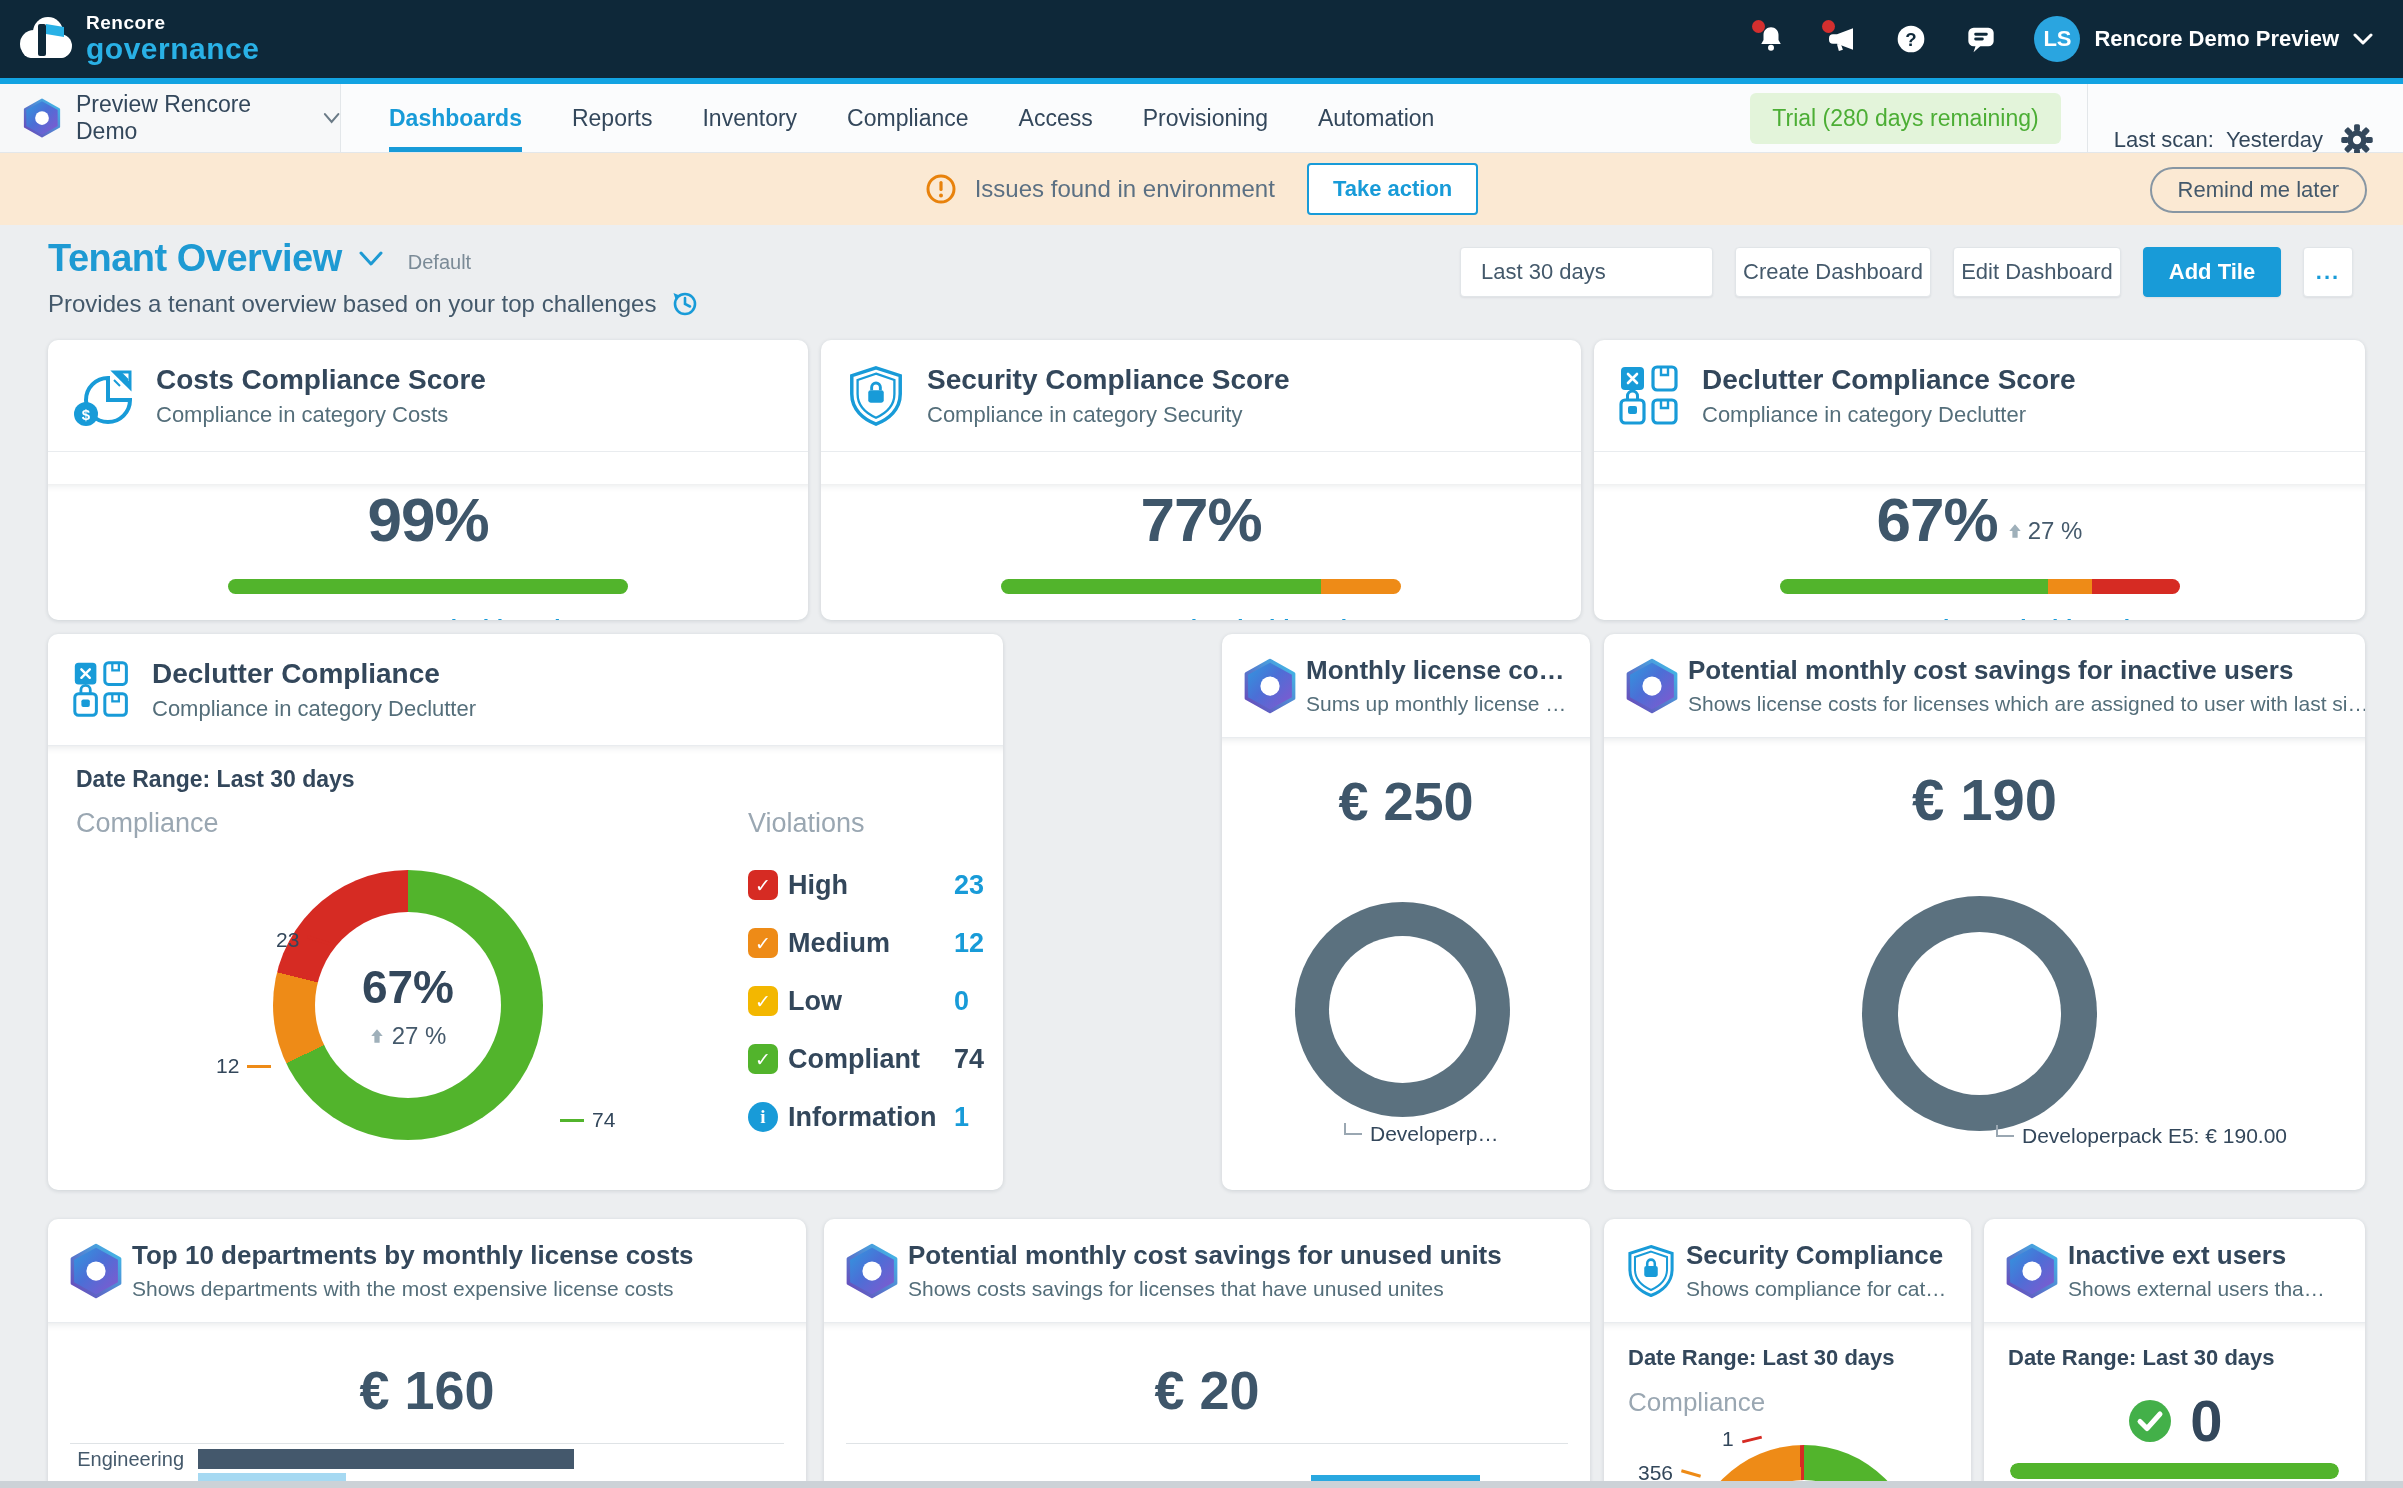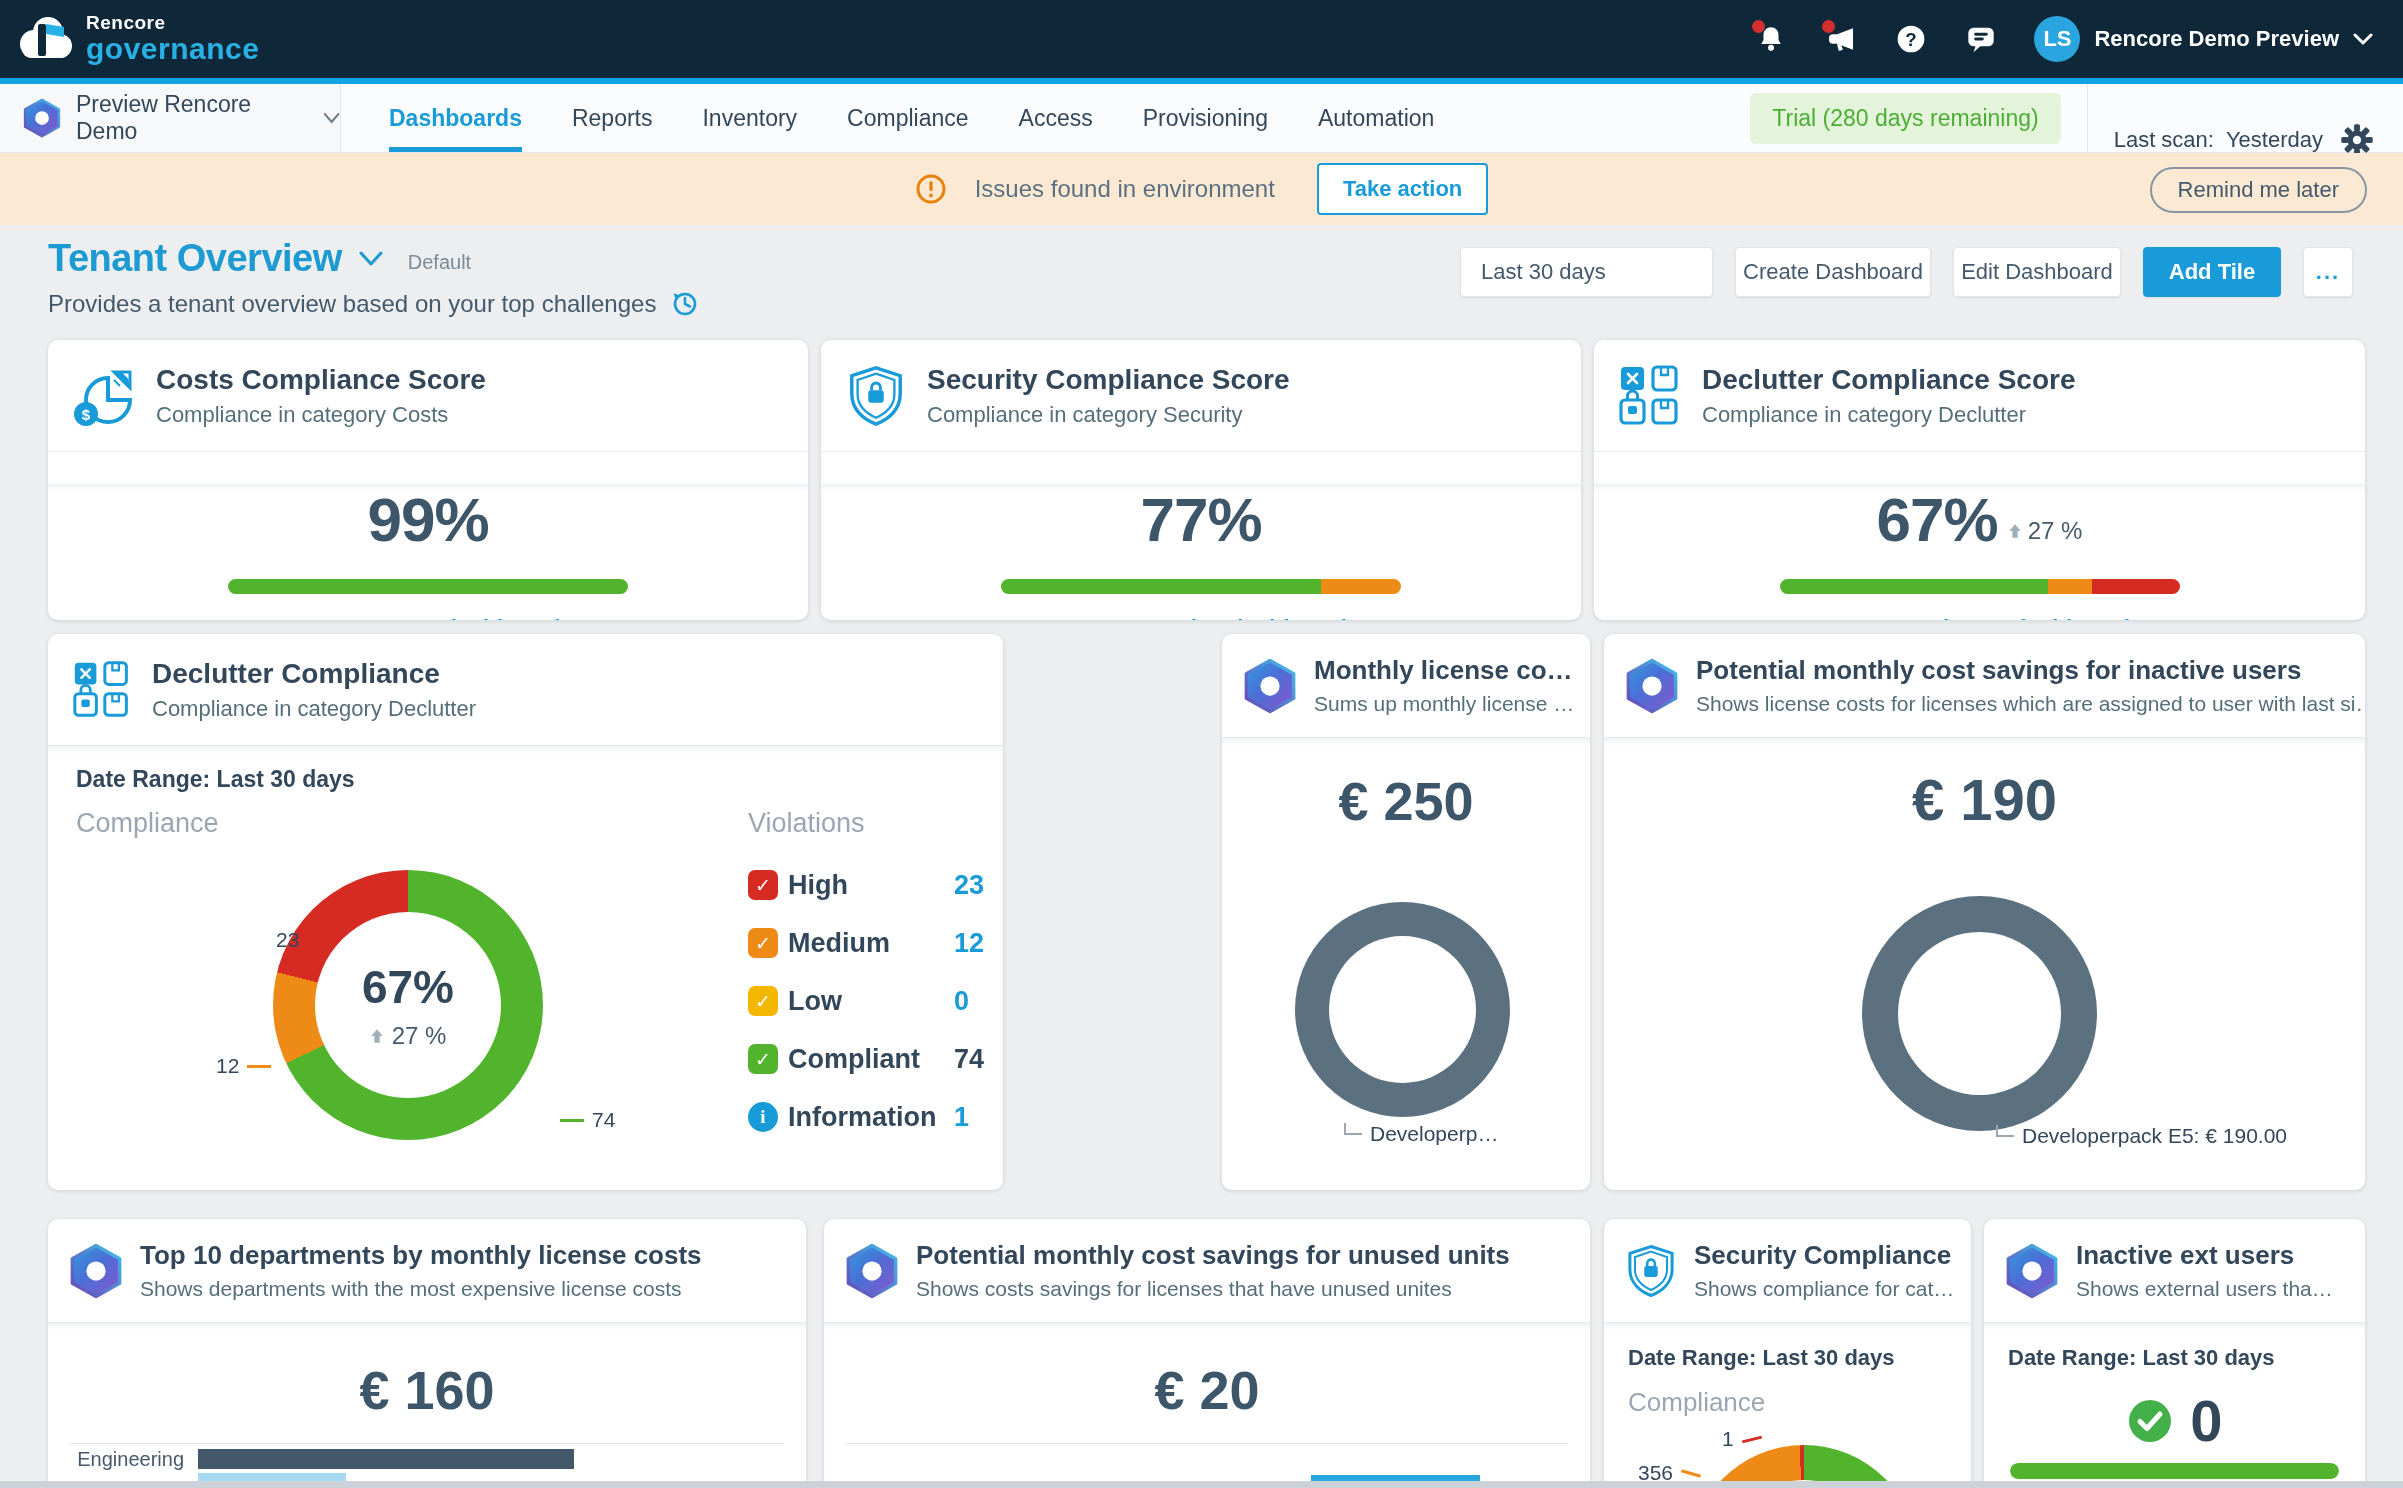--- a/index.html
+++ b/index.html
@@ -25,42 +25,42 @@
   .tenant-sel .t-name { font-size:23px; color:#33475b; }
   .tabs { display:flex; align-items:stretch; gap:50px; margin-left:48px; }
   .tab { display:flex; align-items:center; font-size:23px; color:#33475b; cursor:pointer; border-bottom:5px solid transparent; padding-top:5px; }
   .tab.active { color:#189bd8; font-weight:bold; border-bottom-color:#189bd8; }
   .nav-right { margin-left:auto; display:flex; align-items:center; gap:26px; padding-right:30px; }
   .trial-pill { background:#e3f4da; color:#4cae35; font-size:23px; padding:12px 22px; border-radius:6px; cursor:pointer; }
   .nav-divider { width:1px; height:69px; background:#e3e7ea; }
   .lastscan { font-size:22px; color:#33475b; display:flex; align-items:center; gap:12px;margin-top:43px; }
 
   
-  .banner { position:absolute; top:153px; left:0; right:0; height:72px; background:#fbe9d3; display:flex; align-items:center; justify-content:center; gap:28px; }
+  .banner { position:absolute; top:153px; left:0; right:0; height:72px; background:#fbe9d3; display:flex; align-items:center; justify-content:center; gap:18px; }
   .banner-msg { font-size:24px; color:#5b7083; }
   .take-action { margin-left:14px; background:#fff; border:2px solid #189bd8; color:#189bd8; font-weight:bold; font-size:22px; padding:11px 24px; border-radius:4px; cursor:pointer; }
   .remind { position:absolute; right:36px; top:14px; background:transparent; border:2px solid #8796a3; color:#44596b; font-size:22px; padding:8px 26px; border-radius:24px; cursor:pointer; }
 
   
   .page-head { position:absolute; top:225px; left:48px; right:38px; height:115px; }
   .ph-title-row { display:flex; align-items:center; gap:16px; margin-top:12px; cursor:pointer; }
   .ph-title { font-size:38px; font-weight:bold; color:#1e9ad3; letter-spacing:-0.5px; }
   .ph-variant { font-size:20px; color:#7b8b97; margin-left:8px; align-self:flex-end; padding-bottom:6px; }
   .ph-desc { display:flex; align-items:center; gap:14px; margin-top:10px; font-size:24px; color:#44596b; }
   .head-actions { position:absolute; right:12px; top:22px; display:flex; gap:22px; }
   .btn { height:50px; background:#fff; border:1px solid #e1e5e8; box-shadow:0 1px 2px rgba(20,40,60,.08); border-radius:4px; font-size:22px; color:#44596b; display:flex; align-items:center; justify-content:center; cursor:pointer; }
   .btn.select { width:253px; justify-content:flex-start; padding-left:20px; }
   .btn.w-create { width:196px; } .btn.w-edit { width:168px; }
   .btn.primary { width:138px; background:#189bd8; border-color:#189bd8; color:#fff; font-weight:bold; }
   .btn.more { width:50px; color:#189bd8; font-weight:bold; letter-spacing:2px; }
 
   
   .tile { position:absolute; background:#fff; border-radius:10px; box-shadow:0 1px 4px rgba(20,40,60,.14); overflow:hidden; }
   .tile-head { display:flex; align-items:center; gap:20px; padding:18px 24px; height:112px; border-bottom:1px solid #e9ecef; }
-  .tile-head.small { height:104px; gap:16px; padding:16px 20px; }
+  .tile-head.small { height:104px; gap:8px; padding:16px 20px; }
   .tile-body { position:relative; height:calc(100% - 112px); box-shadow:inset 0 9px 9px -9px rgba(20,40,60,.14); }
   .tile-body.small { height:calc(100% - 104px);padding-left:26px; }
   .t-title { font-size:28px; font-weight:bold; color:#33475b; white-space:nowrap; }
   .t-sub { font-size:22px; color:#546e7a; margin-top:6px; white-space:nowrap; }
   .tile-head.small .t-title { font-size:26px; } .tile-head.small .t-sub { font-size:21px; }
 
   .big-val { font-size:62px; font-weight:bold; color:#3e566a; letter-spacing:-1px; }
   .val-row { display:flex; align-items:flex-end; justify-content:center; gap:10px; margin-top:32px; }
   .delta-sm { font-size:24px; color:#44596b; padding-bottom:10px; display:flex; align-items:center; gap:6px; }
   .scorebar { display:flex; width:400px; height:15px; border-radius:8px; overflow:hidden; margin:24px auto 0; }

